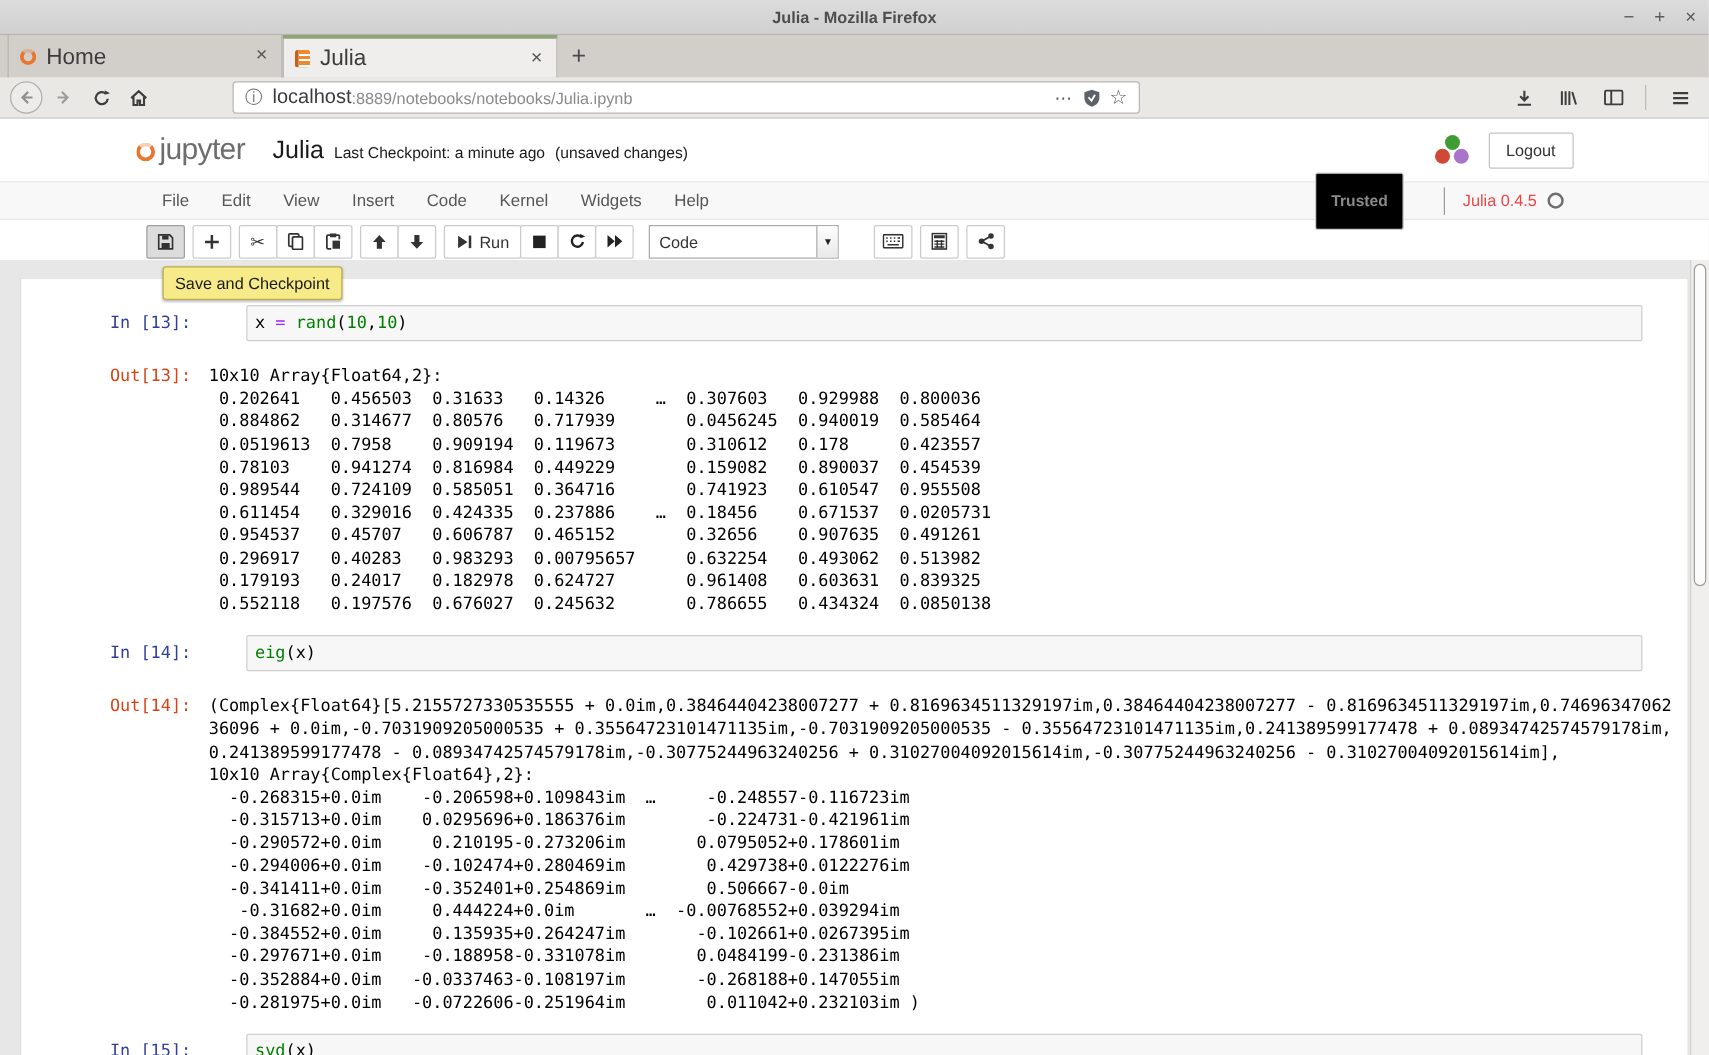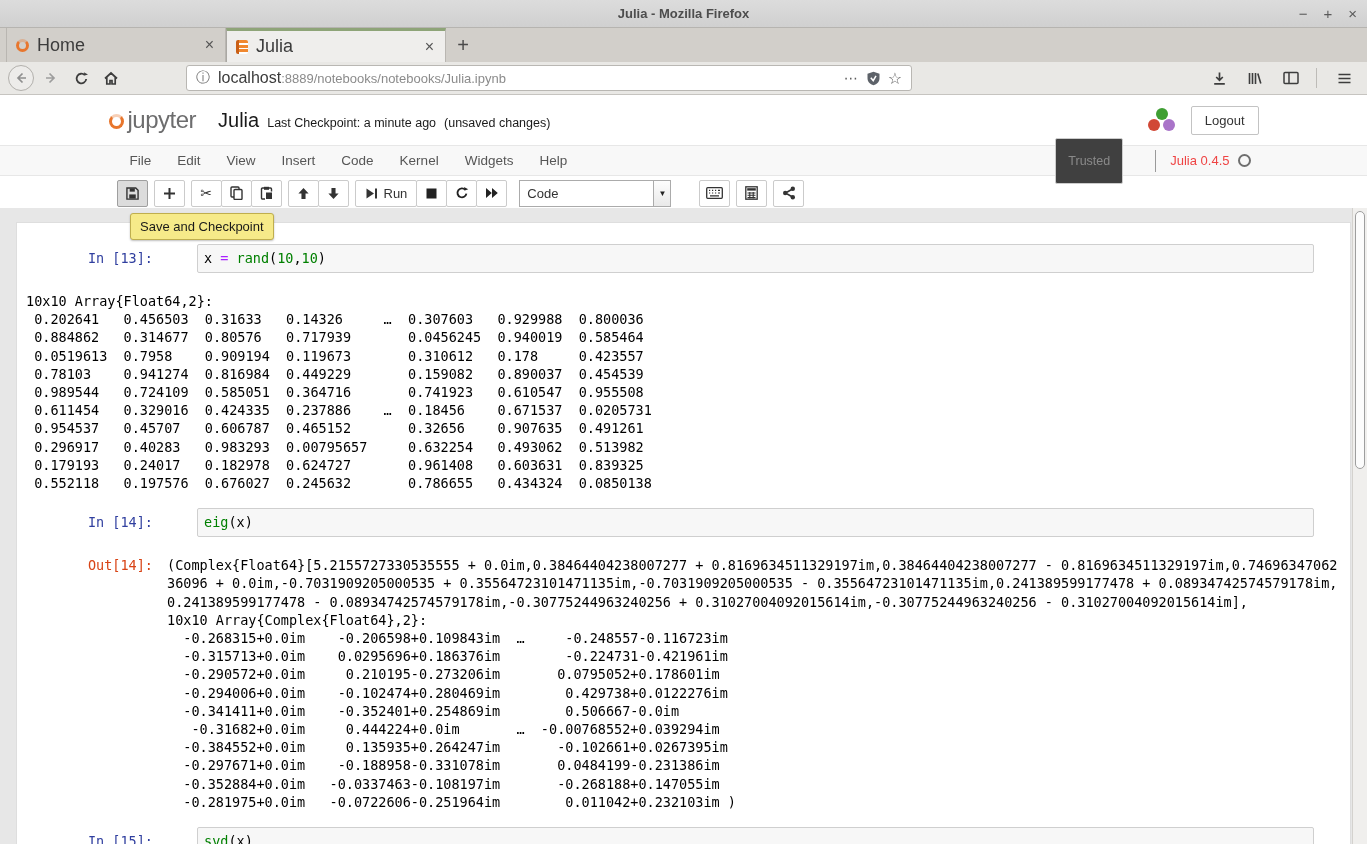--- a/index.html
+++ b/index.html
@@ -56,21 +56,21 @@
   .jl-dot { position:absolute; width:12px; height:12px; border-radius:50%; }
   .jl-g { left:9px; top:0; background:#3f9e33; }
   .jl-r { left:1px; top:11px; background:#d14836; }
   .jl-p { left:16px; top:11px; background:#a974c9; }
   .logout-btn { font-size:13px; color:#333; background:#fff; border:1px solid #c3c3c3; border-radius:2px; padding:6px 13px; }
 
   #menubar { height:31px; background:#f8f8f8; border-top:1px solid #e7e7e7; border-bottom:1px solid #e7e7e7; }
   .mb-flex { display:flex; align-items:center; height:100%; padding:0 8px; }
   .menu-item { font-size:13.5px; color:#565656; padding:0 13px; cursor:pointer; }
   .mb-right { margin-left:auto; display:flex; align-items:center; }
-  .trusted-btn { font-size:12.5px; color:#8a8a8a; background:#404040; border:1px solid #ccc; border-radius:2px; padding:15px 12px; }
+  .trusted-btn { font-size:12.5px; color:#8a8a8a; background:#000000; border:1px solid #ccc; border-radius:2px; padding:15px 12px;font-weight:bold; }
   .mb-sep { width:1px; height:22px; background:#9a9a9a; margin:0 14px 0 32px; }
   .kernel-name { font-size:13px; color:#ef4444; margin-right:8px; }
   .kernel-circle { width:13px; height:13px; border:2px solid #6f6f6f; border-radius:50%; }
 
   #toolbar { height:32px; background:#fff; }
   .tb-flex { display:flex; align-items:center; height:100%; padding:2px 8px 0 8px; }
   .btn-group { display:flex; margin-right:6px; }
   .tbtn { min-width:31px; height:27px; background:#fff; border:1px solid #cbcbcb; border-radius:2px;
      display:flex; align-items:center; justify-content:center; margin-left:-1px; color:#333; font-size:13px; }
   .btn-group .tbtn:first-child { margin-left:0; }
@@ -350,20 +350,21 @@
       <div id="notebook">
 
         <div class="cell">
           <div class="row input-row">
             <div class="prompt in-prompt">In [13]:</div>
             <div class="input-box">
               <pre class="code-line"><span class="tk-v">x </span><span class="tk-o">= </span><span class="tk-b">rand</span><span class="tk-v">(</span><span class="tk-n">10</span><span class="tk-v">,</span><span class="tk-n">10</span><span class="tk-v">)</span></pre>
             </div>
           </div>
           <div class="row output-row">
+            <div class="prompt out-prompt">Out[13]:</div>
             <div class="output-area">
               <pre class="output-pre">10x10 Array{Float64,2}:
  0.202641   0.456503  0.31633   0.14326     …  0.307603   0.929988  0.800036
  0.884862   0.314677  0.80576   0.717939       0.0456245  0.940019  0.585464
  0.0519613  0.7958    0.909194  0.119673       0.310612   0.178     0.423557
  0.78103    0.941274  0.816984  0.449229       0.159082   0.890037  0.454539
  0.989544   0.724109  0.585051  0.364716       0.741923   0.610547  0.955508
  0.611454   0.329016  0.424335  0.237886    …  0.18456    0.671537  0.0205731
  0.954537   0.45707   0.606787  0.465152       0.32656    0.907635  0.491261
  0.296917   0.40283   0.983293  0.00795657     0.632254   0.493062  0.513982

